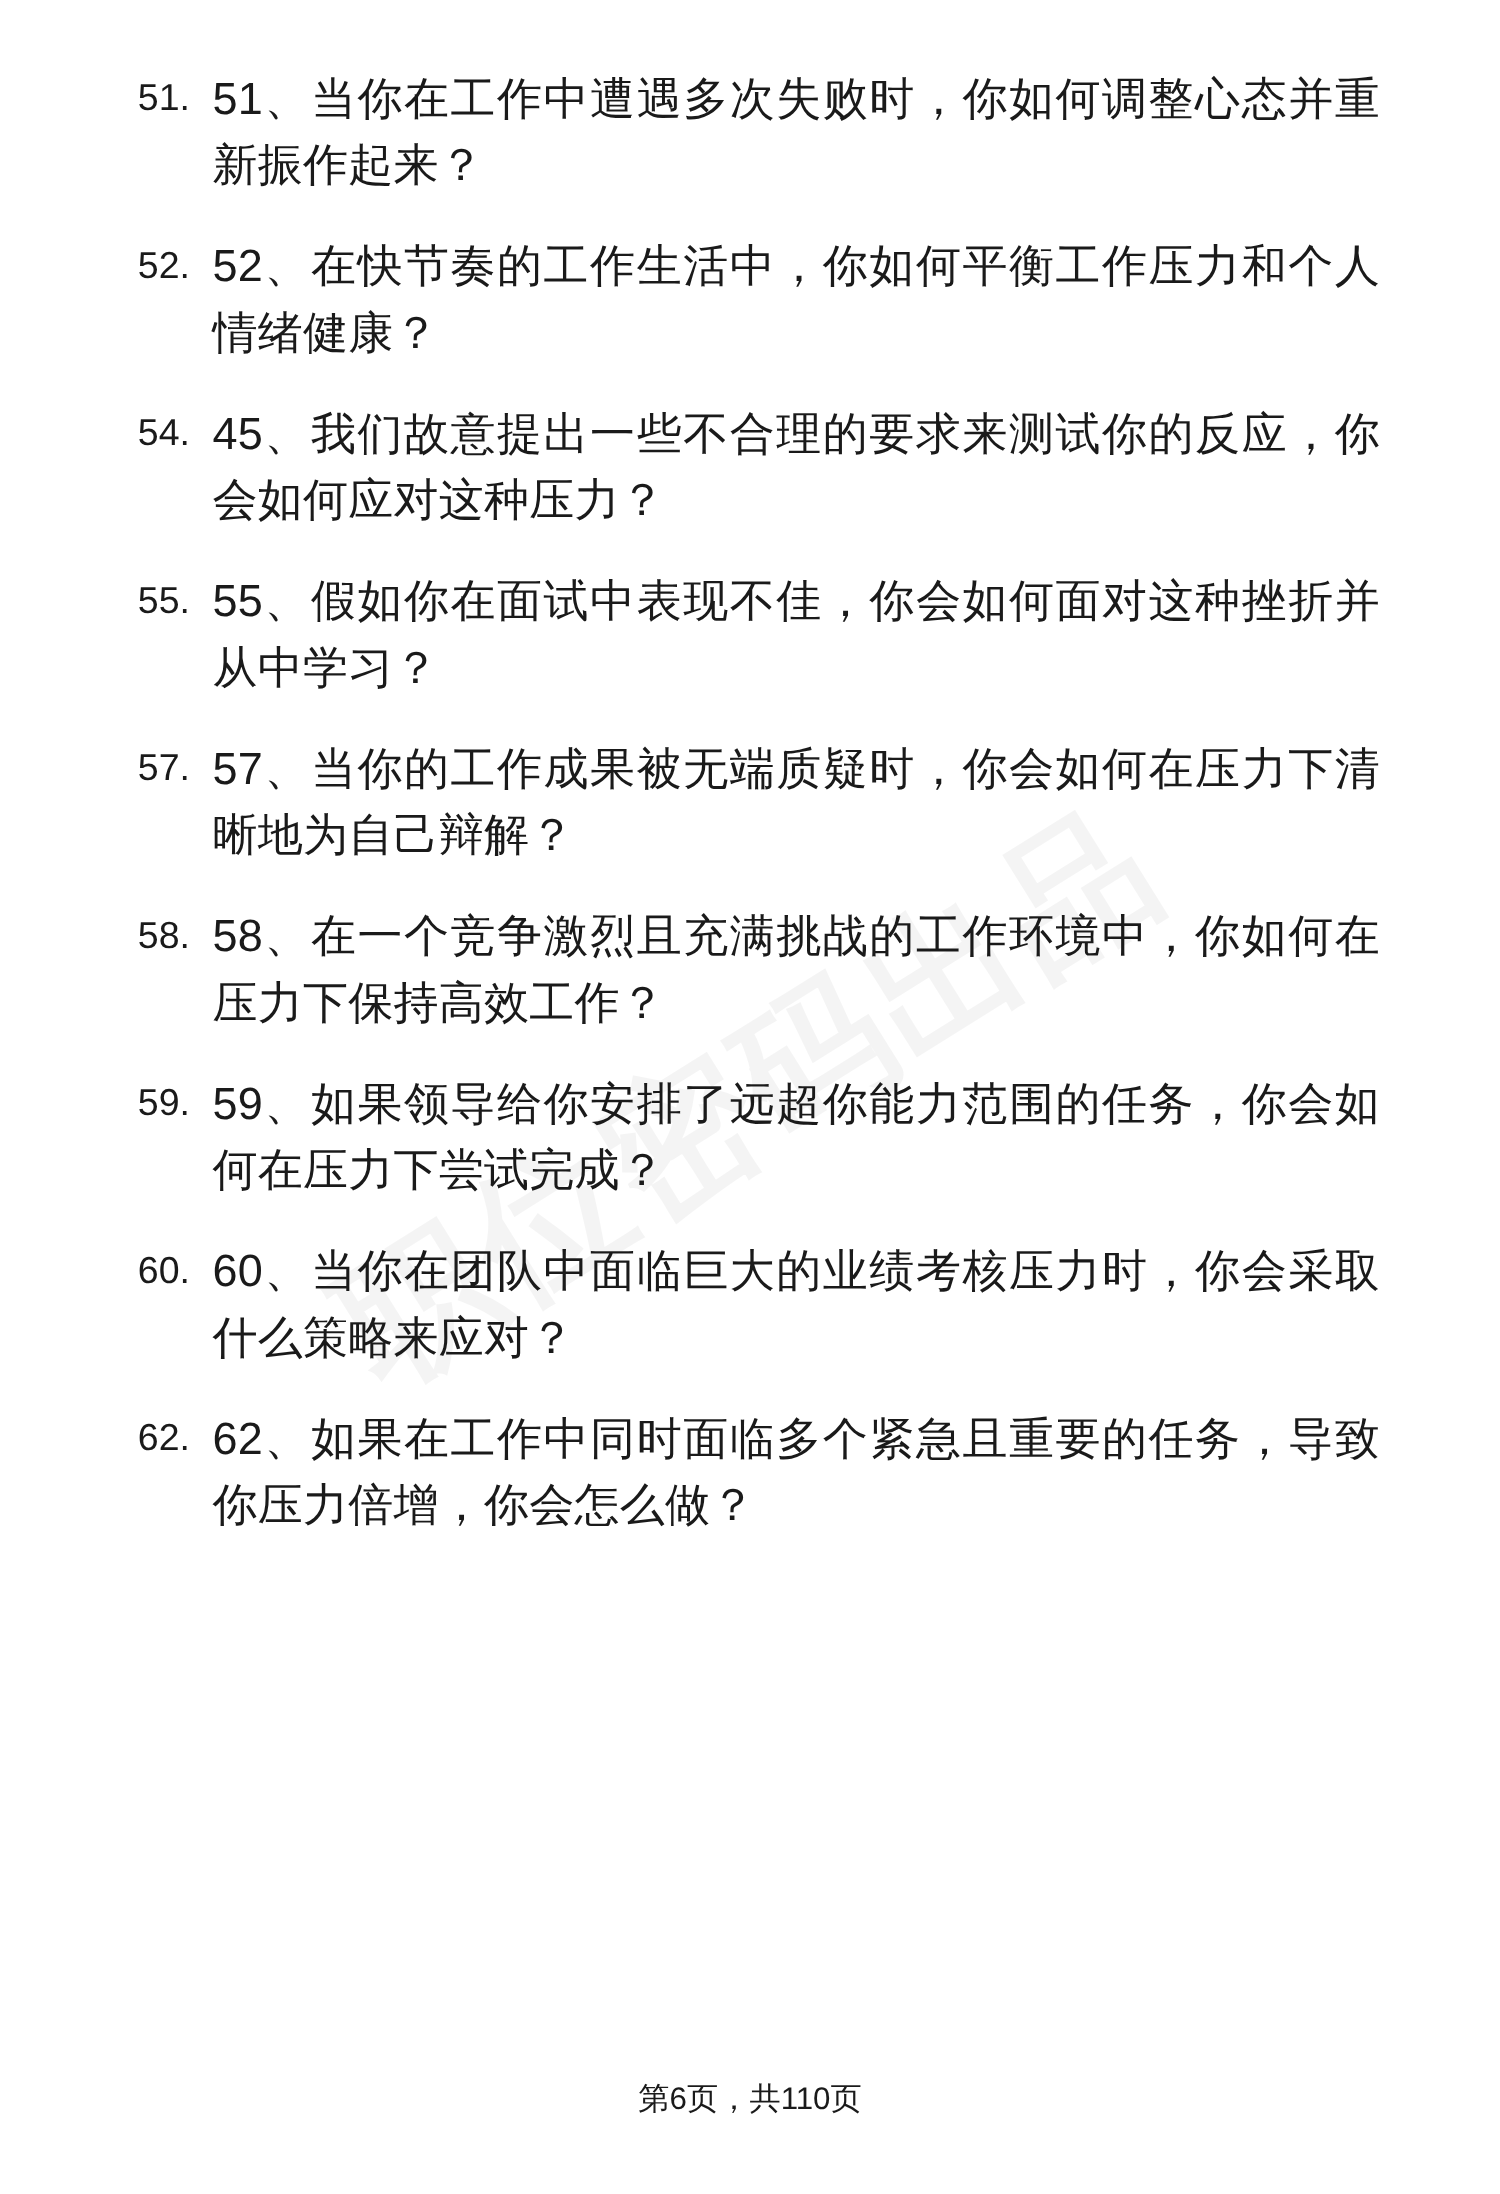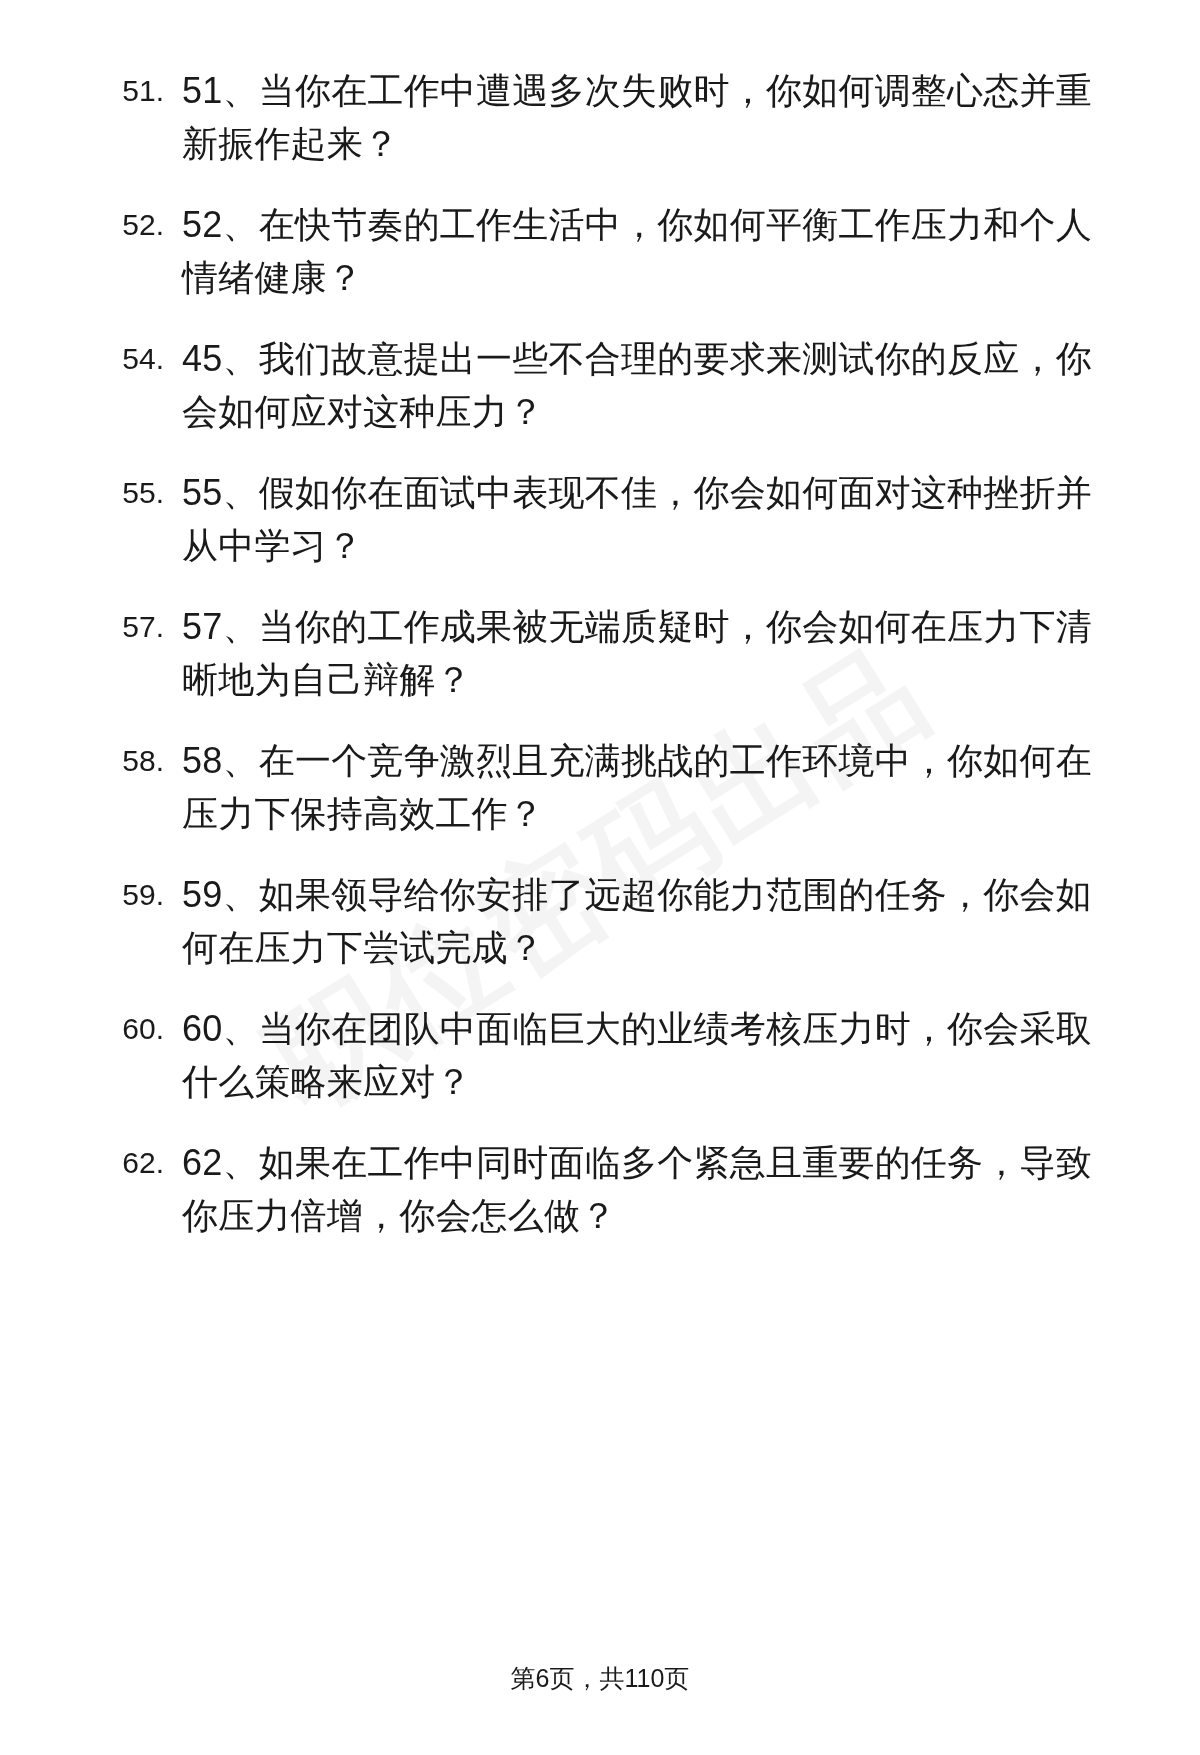--- a/index.html
+++ b/index.html
@@ -35,21 +35,21 @@
     pointer-events: none;
     user-select: none;
     z-index: 0;
   }
   .content {
     position: relative;
     z-index: 1;
   }
   ol.qlist {
     list-style: none;
-    margin: 16px;
+    margin: 4px;
     padding: 0;
   }
   li.qitem {
     display: flex;
     align-items: flex-start;
     margin-bottom: 28px;
   }
   .qnum {
     flex: 0 0 auto;
     width: 74px;

